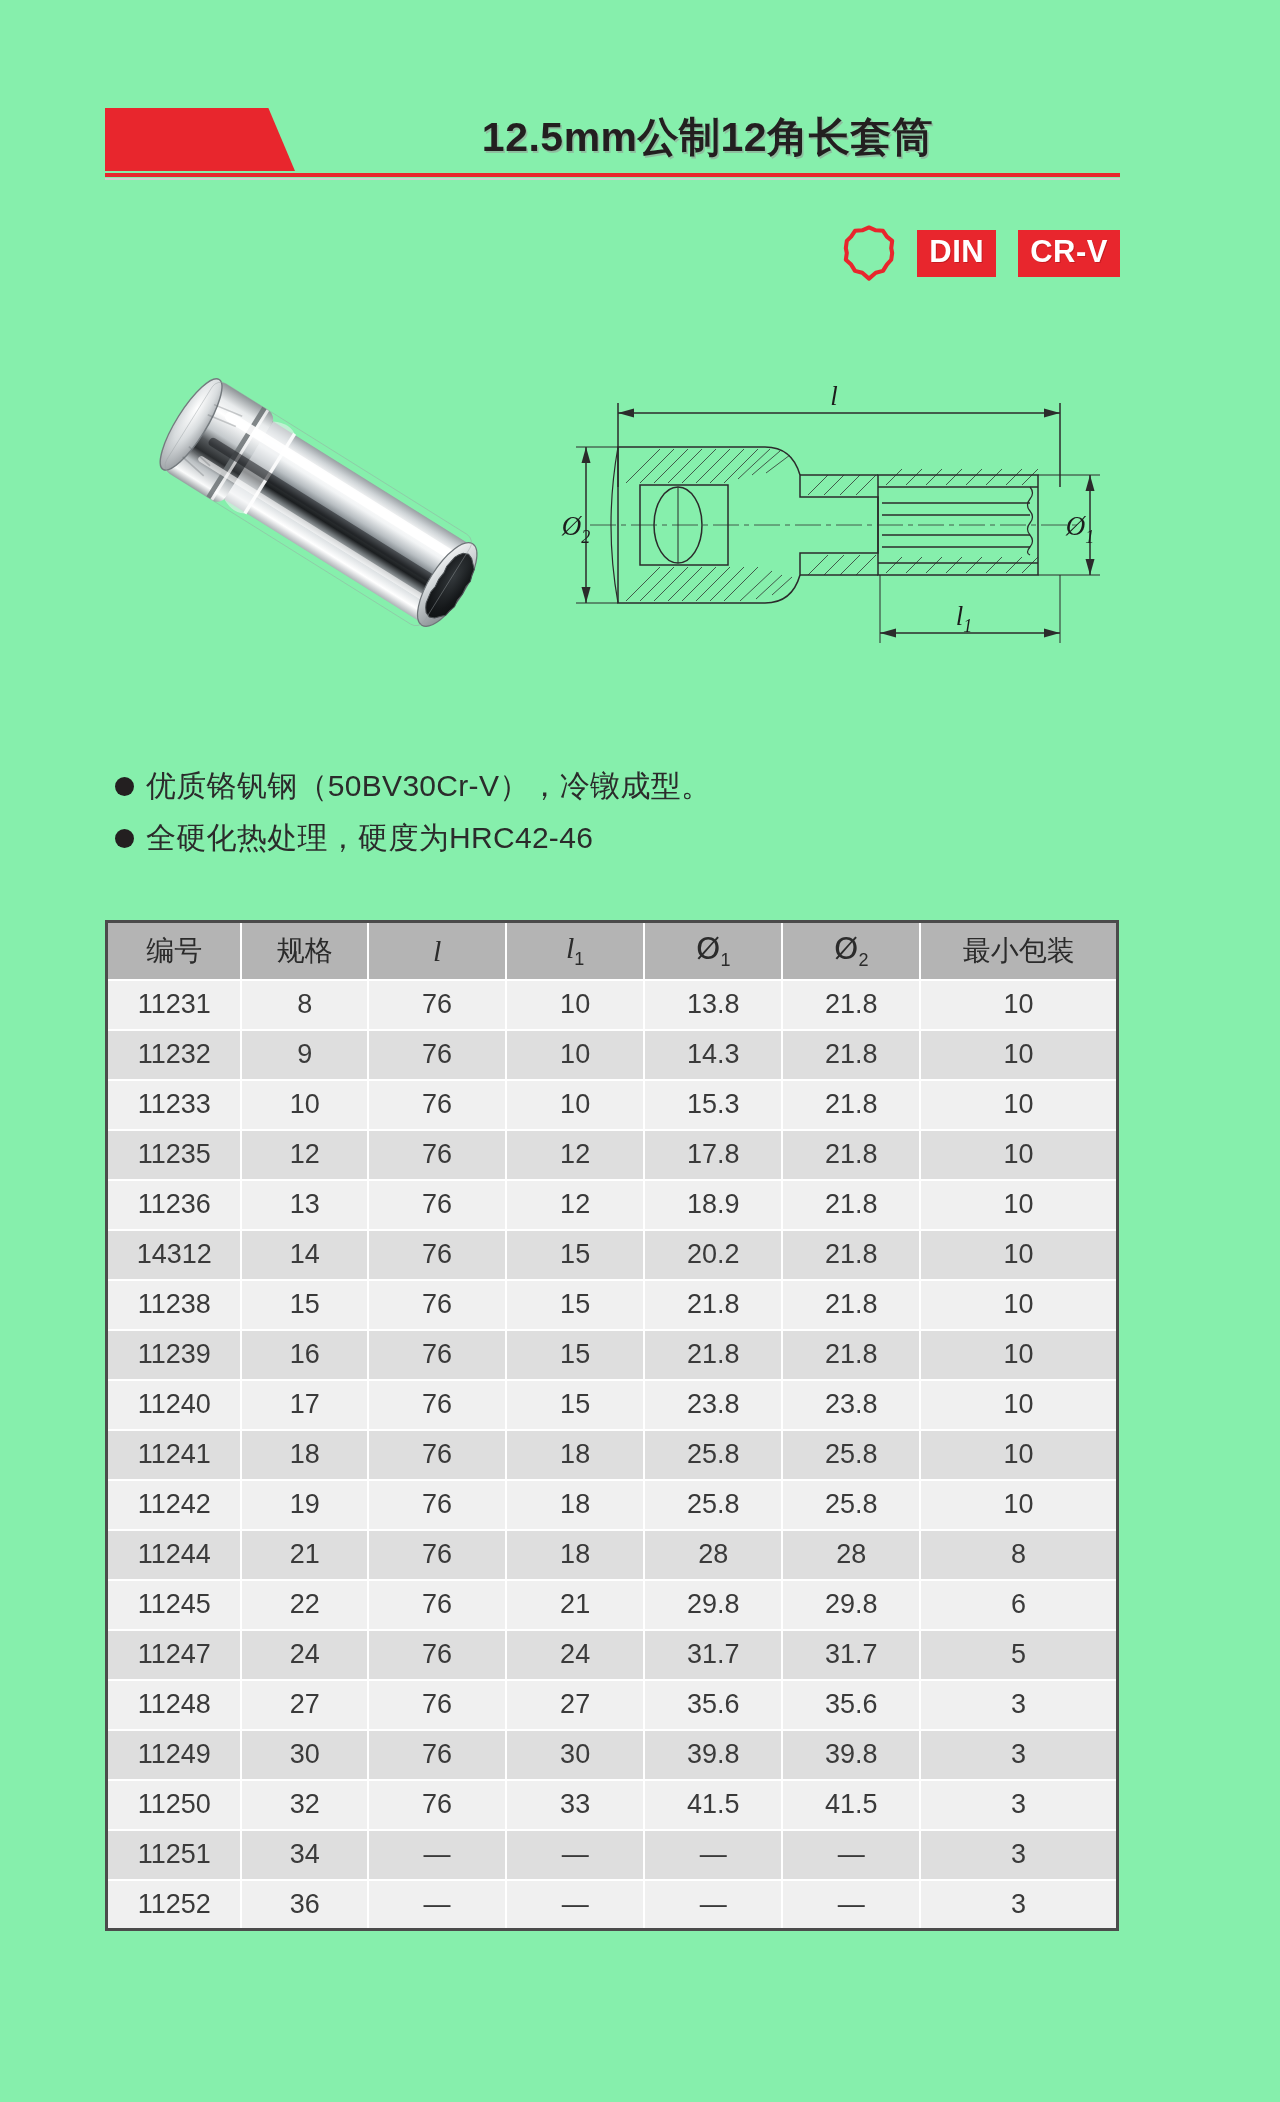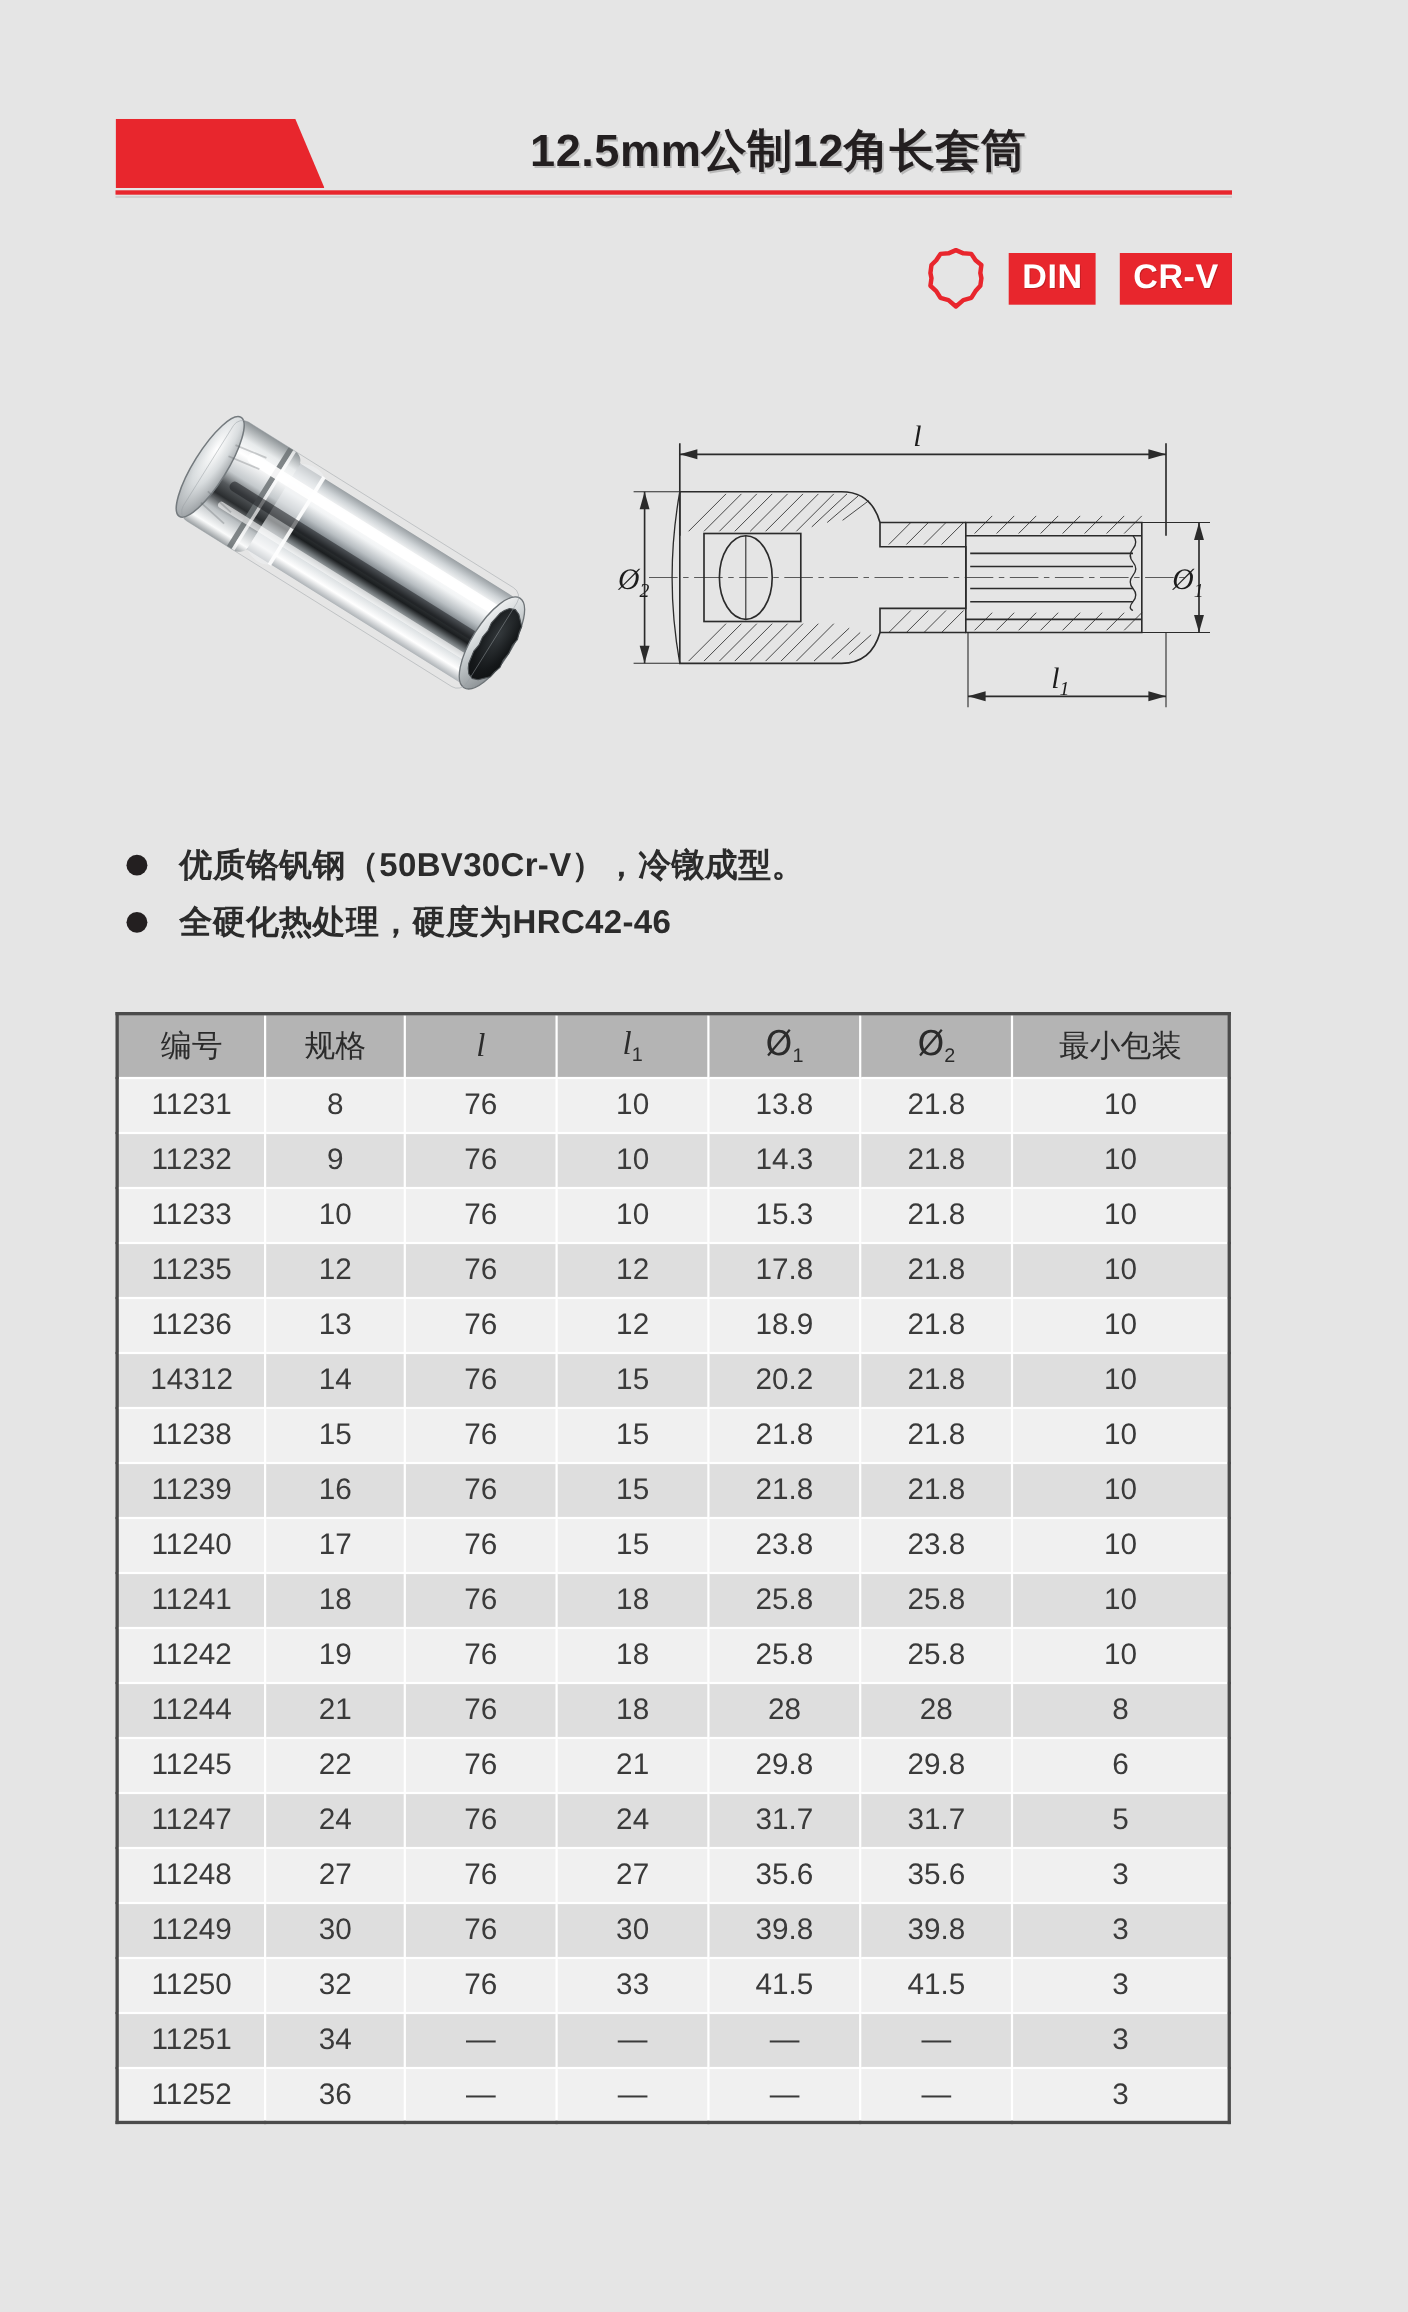--- a/index.html
+++ b/index.html
@@ -2,21 +2,21 @@
 <html><head>
 <meta charset="utf-8">
 <style>
   * { box-sizing: border-box; margin: 0; padding: 0; }
   html, body {
     width: 1280px; height: 2102px;
     background: #ffffff;
     font-family: "Liberation Sans", "DejaVu Sans", sans-serif;
     overflow: hidden;
   }
-  .page { position: relative; width: 1280px; height: 2102px; background:#e5e5e5; }
+  .page { position: relative; width: 1280px; height: 2102px; background:#86efac; }
 
   
   .header { position: absolute; left: 105px; top: 108px; width: 1015px; height: 72px; }
   .header-tab {
     position: absolute; left: 0; top: 0; width: 190px; height: 63px;
     background: #e8262d;
     clip-path: polygon(0 0, 86% 0, 100% 100%, 0 100%);
   }
   .header-rule {
     position: absolute; left: 0; bottom: 3px; width: 1015px; height: 4px;
@@ -50,22 +50,22 @@
   }
 
   
   .illus { position: absolute; left: 105px; top: 355px; width: 1015px; height: 340px; }
   .photo { position: absolute; left: 15px; top: 0px; width: 420px; height: 310px; }
   .drawing { position: absolute; left: 455px; top: 20px; width: 560px; height: 300px; }
 
   
   .features { position: absolute; left: 105px; top: 760px; width: 1015px; }
   .feature {
-    display: flex; align-items: center; gap: 29px;
-    height: 52px; font-size: 30px; color: #2b2b2b; white-space: nowrap; font-weight: bold;
+    display: flex; align-items: center; gap: 12px;
+    height: 52px; font-size: 30px; color: #2b2b2b; white-space: nowrap;
   }
   .bullet-dot {
     width: 19px; height: 19px; border-radius: 50%;
     background: #231f20; flex: 0 0 19px; margin-left: 10px;
   }
   .feature-text { letter-spacing: 0.3px; }
 
   
   .spec-table {
     position: absolute; left: 105px; top: 920px;

